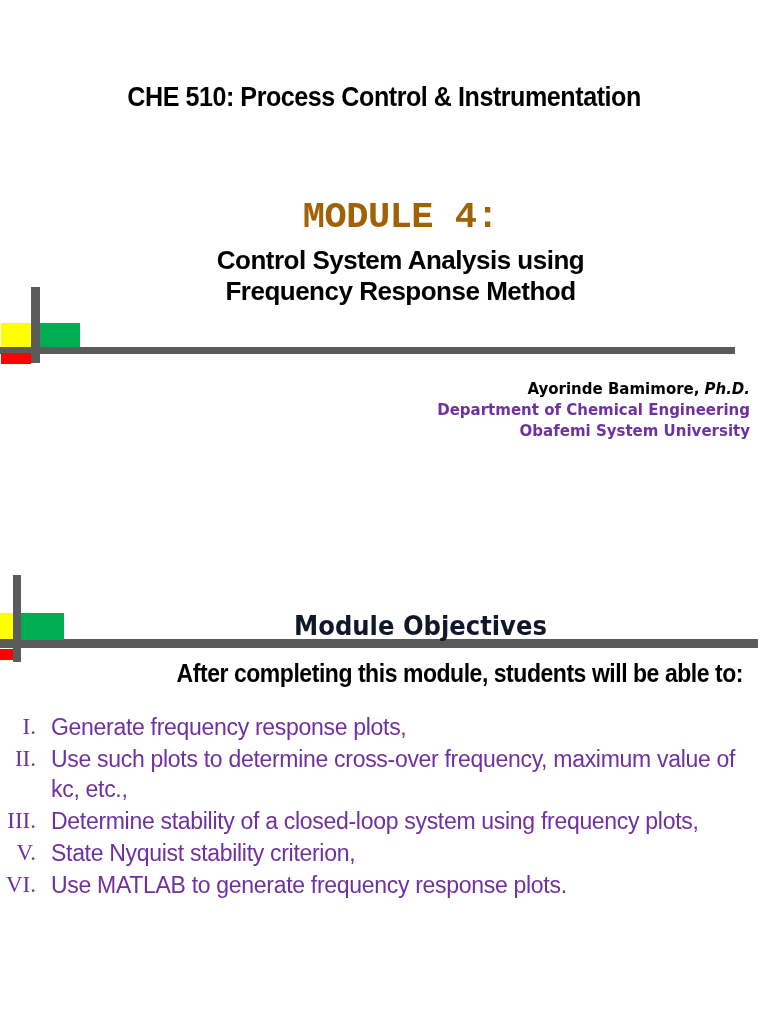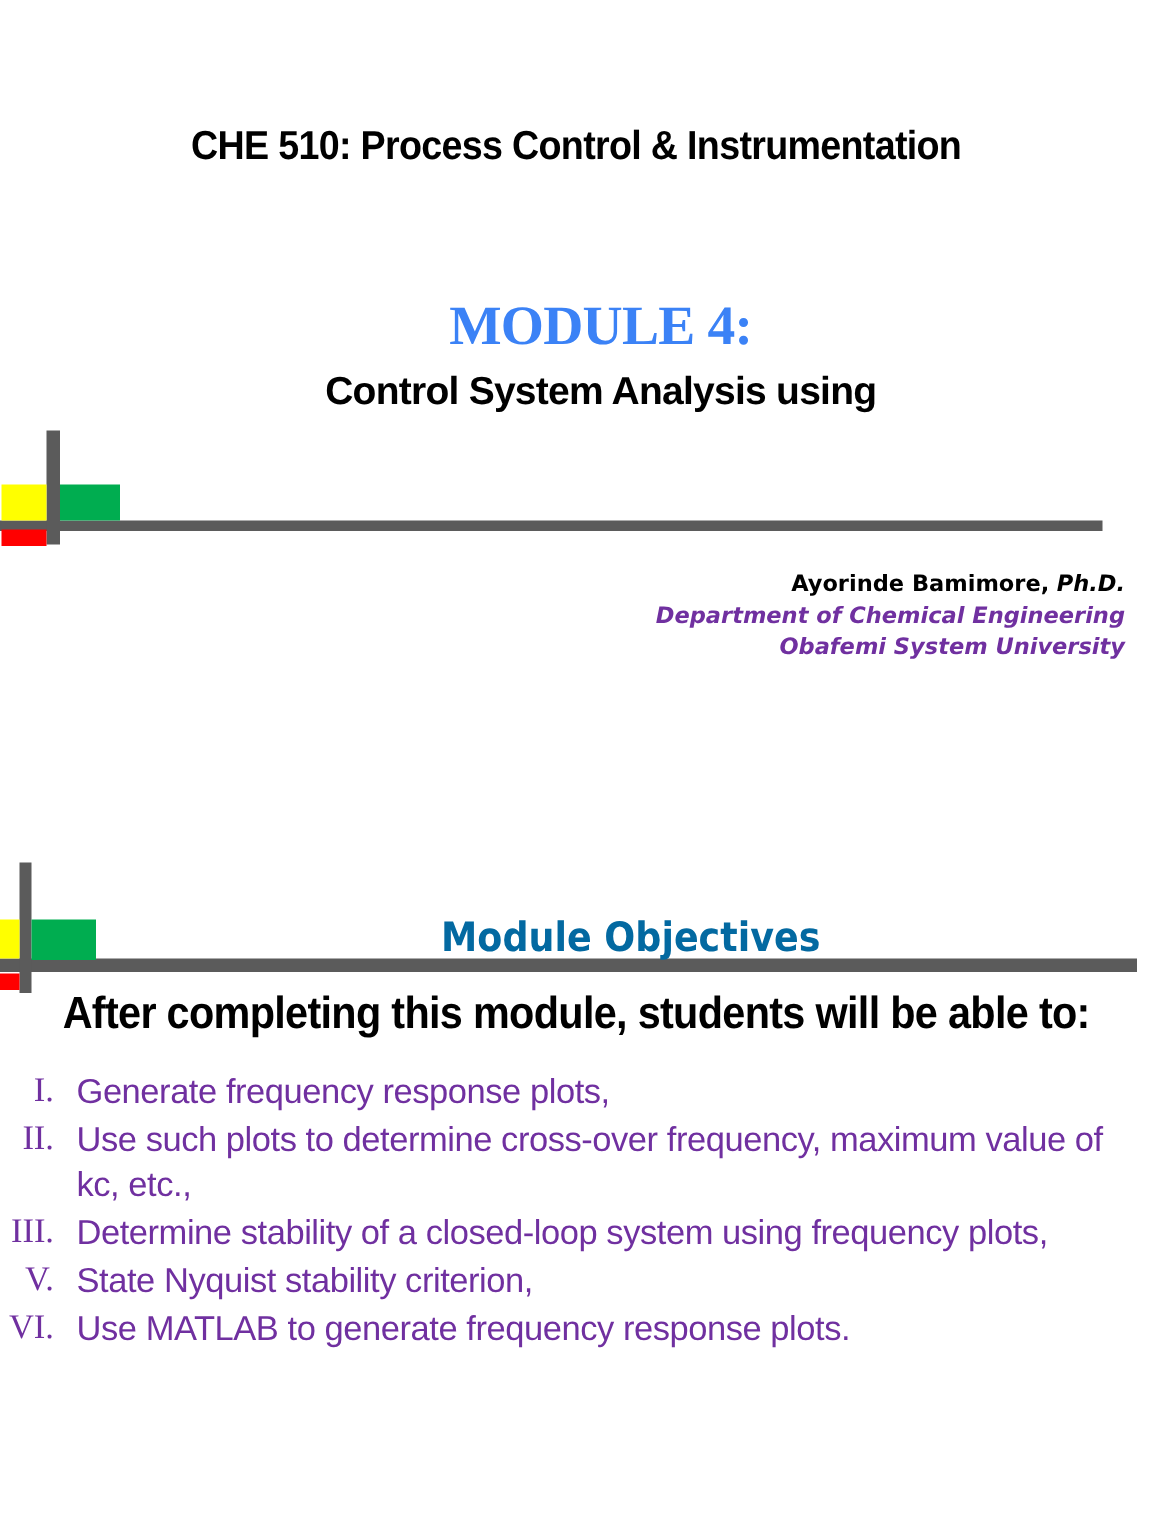--- a/index.html
+++ b/index.html
@@ -15,22 +15,22 @@
   
   .course-title {
     position: absolute; left: 0; top: 82px; width: 768px;
     text-align: center; font-weight: bold; font-size: 27px; color: #000;
     white-space: nowrap;
   }
   .course-title .squeeze { display: inline-block; transform: scaleX(0.93); transform-origin: center; letter-spacing: -0.5px; }
 
   .module-title {
     position: absolute; left: 33px; top: 196px; width: 735px;
-    text-align: center; font-family: Liberation Serif, serif;
-    font-weight: bold; font-size: 37px; color: #3b82f6; letter-spacing: -0.5px;
+    text-align: center; font-family: Liberation Mono, monospace;
+    font-weight: bold; font-size: 37px; color: #a16207; letter-spacing: -0.5px;
   }
   .subtitle {
     position: absolute; left: 33px; top: 245px; width: 735px;
     text-align: center; font-family: Liberation Sans, sans-serif;
     font-weight: bold; font-size: 26px; line-height: 31px; color: #000;
     letter-spacing: -0.5px;
   }
 
   .bar { position: absolute; background: #5b5b5b; }
   .sq  { position: absolute; }
@@ -41,40 +41,40 @@
   .s1-green  { left: 40px; top: 323px; width: 40px; height: 24px; background: #00ad50; }
   .s1-red    { left: 1px; top: 353px; width: 30px; height: 11px; background: #ff0000; }
 
   .author {
     position: absolute; right: 18px; top: 379px; width: 500px;
     text-align: right; font-family: "DejaVu Sans", sans-serif;
     font-weight: bold; font-size: 15px; line-height: 21px;
   }
   .author .name-line { color: #000; }
   .author .degree { font-style: italic; margin-left: 5px; text-align: right; }
-  .author .purple-line { color: #7030a0; font-style: italic; }
+  .author .purple-line { color: #7030a0; }
 
   
   .s2-hbar { left: 0; top: 639px; width: 758px; height: 9px; }
   .s2-vbar { left: 13px; top: 575px; width: 8px; height: 87px; }
   .s2-yellow { left: 0; top: 613px; width: 13px; height: 26px; background: #ffff00; }
   .s2-green  { left: 21px; top: 613px; width: 43px; height: 27px; background: #00ad50; }
   .s2-red    { left: 0; top: 649px; width: 13px; height: 11px; background: #ff0000; }
 
   .objectives-heading {
     position: absolute; left: 72px; top: 610px; width: 696px;
     text-align: center; font-family: "DejaVu Sans", sans-serif;
-    font-weight: bold; font-size: 27px; color: #0369a1;
+    font-weight: bold; font-size: 27px; color: #0f172a;
     white-space: nowrap;
   }
   .objectives-heading .squeeze { display: inline-block; transform: scaleX(0.9); transform-origin: center; }
 
   .objectives-lead {
     position: absolute; left: 0; top: 659px; width: 768px;
-    text-align: center; font-weight: bold; font-size: 30px; color: #000;
+    text-align: right; font-weight: bold; font-size: 25px; color: #000;
     white-space: nowrap;
   }
   .objectives-lead .squeeze { display: inline-block; transform: scaleX(0.92); transform-origin: center; letter-spacing: -0.5px; }
 
   .objectives-list {
     position: absolute; left: 0; top: 712px; width: 768px;
     color: #7030a0; font-size: 23px; line-height: 30px;
   }
   .obj-item { display: flex; align-items: flex-start; margin-bottom: 2px; }
   .obj-num {
@@ -91,20 +91,21 @@
   <div>
 
     <div class="course-title">
       <span class="squeeze">CHE 510: Process Control &amp; Instrumentation</span>
     </div>
 
     <div class="module-title">MODULE 4:</div>
 
     <div class="subtitle">
       <div>Control System Analysis using</div>
+      <div>Frequency Response Method</div>
     </div>
 
     <div class="bar s1-hbar"></div>
     <div class="bar s1-vbar"></div>
     <div class="sq s1-yellow"></div>
     <div class="sq s1-green"></div>
     <div class="sq s1-red"></div>
 
     <div class="author">
       <div class="name-line">

